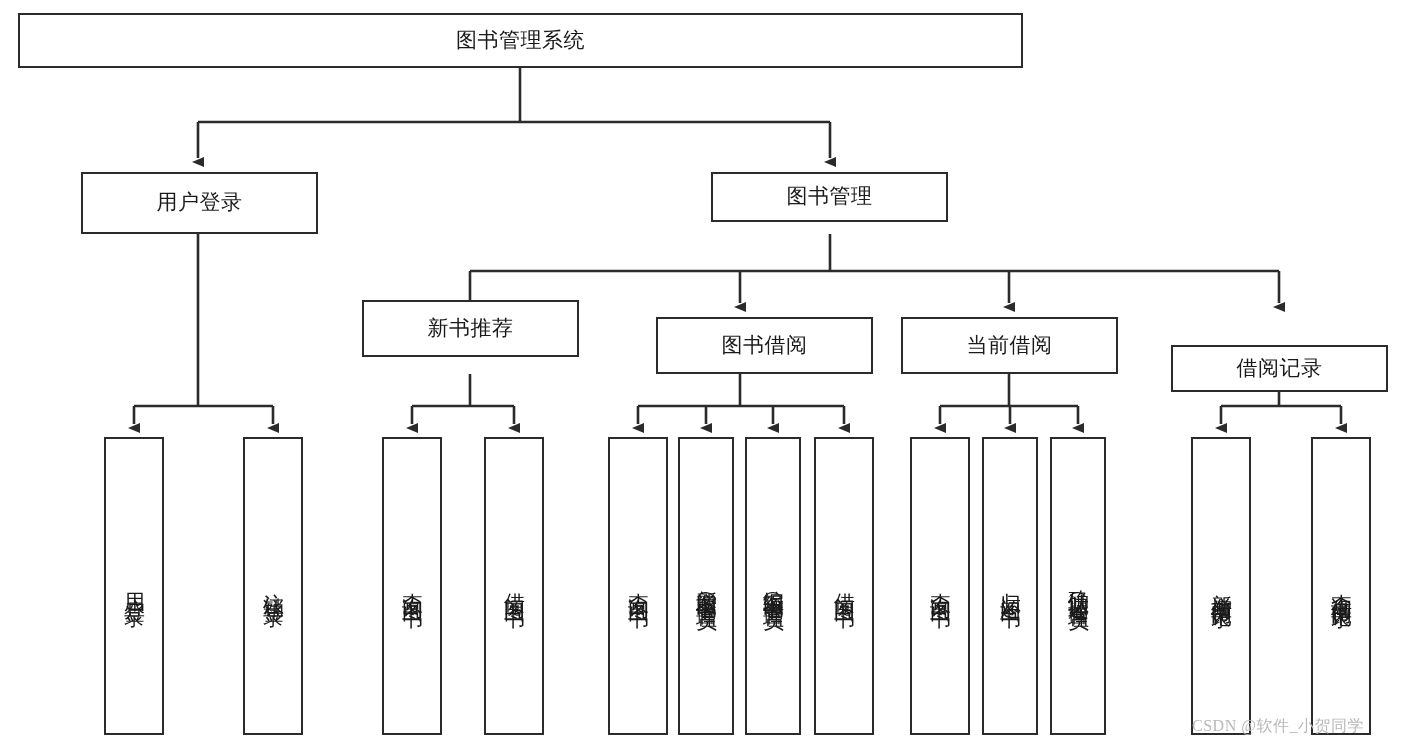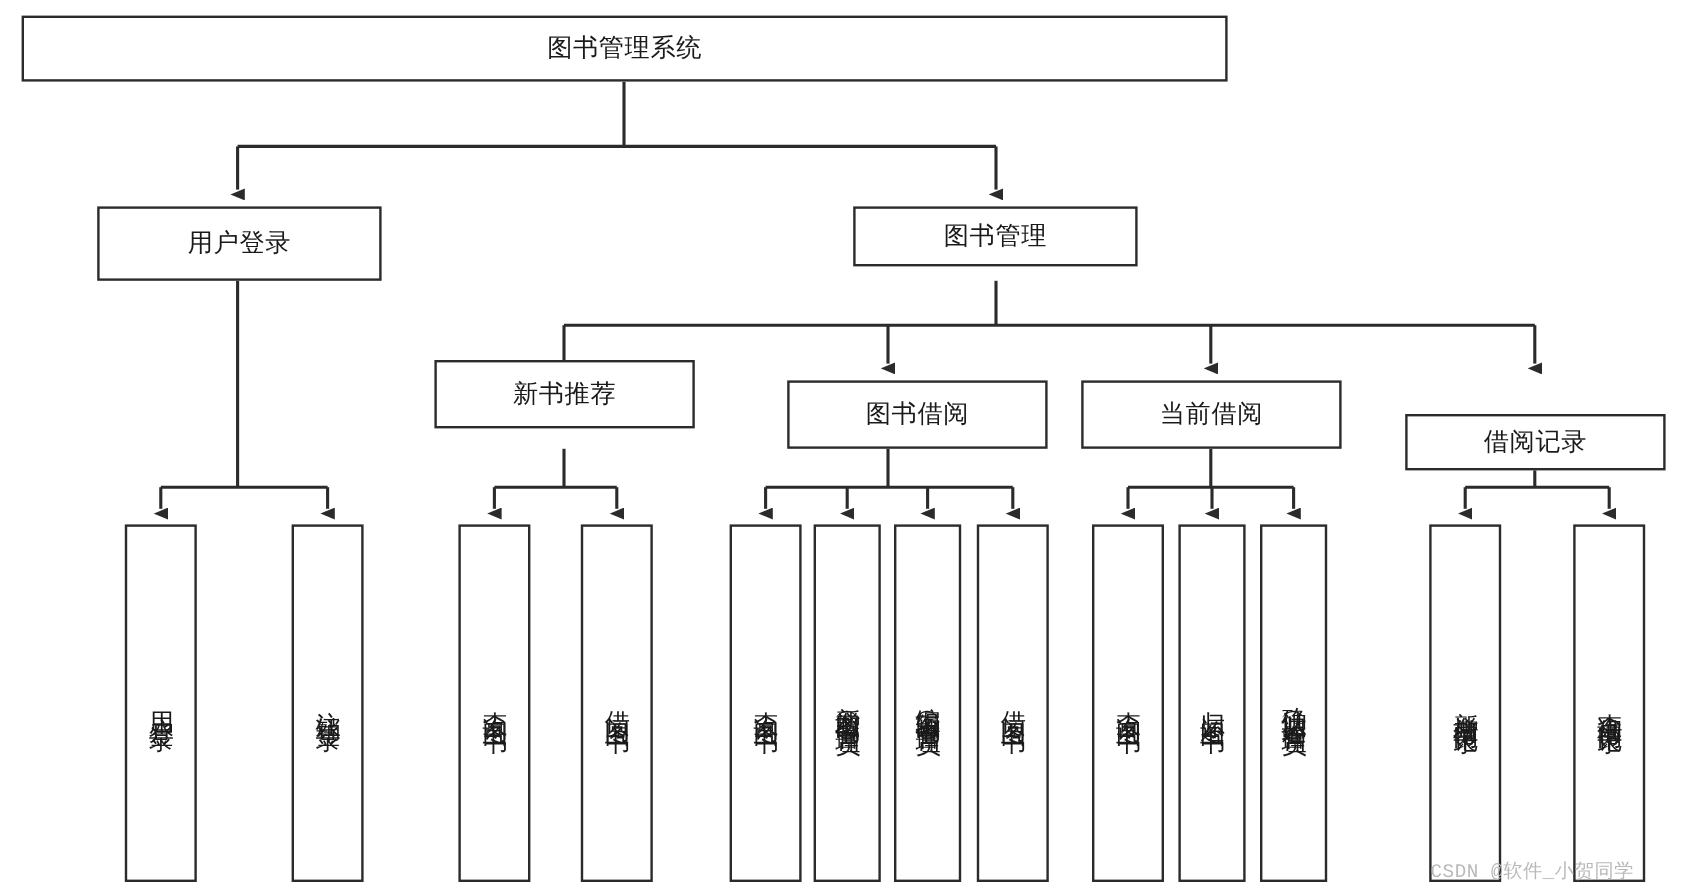--- a/index.html
+++ b/index.html
@@ -66,21 +66,21 @@
   }
   .node.vert.tall .label {
     letter-spacing: 3px;
   }
   .watermark {
     position: absolute;
     font-size: 16px;
     color: #b9b9b9;
     white-space: nowrap;
     letter-spacing: 0.5px;
-    font-family: Liberation Mono, monospace;
+    font-family: Liberation Serif, serif;
   }
 </style>
 </head>
 <body>
 
 <div id="canvas">
 
   <svg class="wires" viewBox="0 0 1405 747" xmlns="http://www.w3.org/2000/svg">
     <defs>
       <marker id="arrow" markerWidth="10" markerHeight="12" refX="1" refY="6" orient="auto" markerUnits="userSpaceOnUse">

